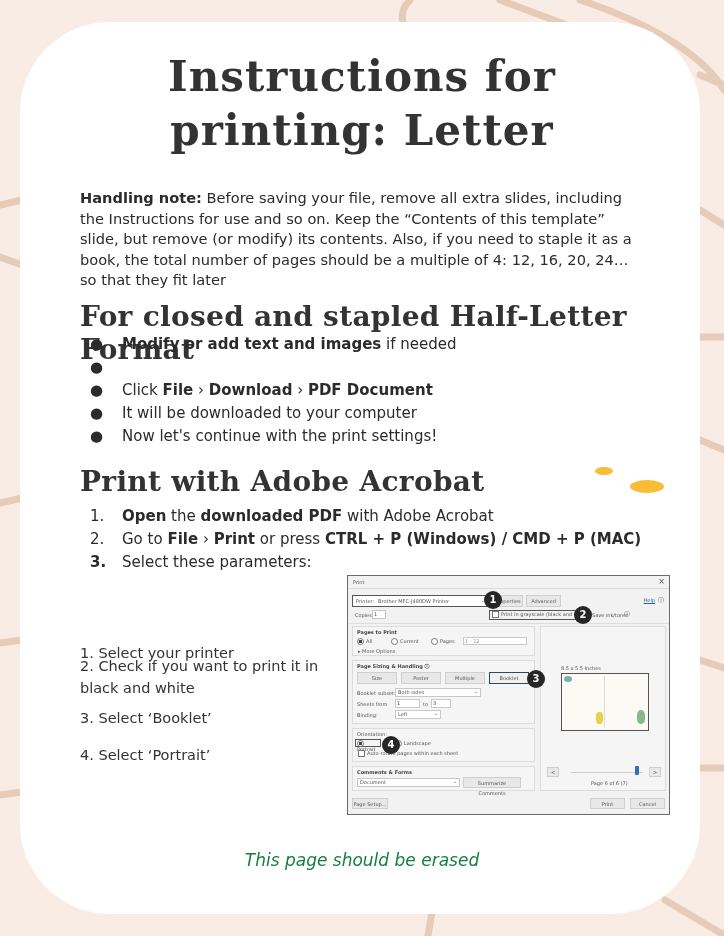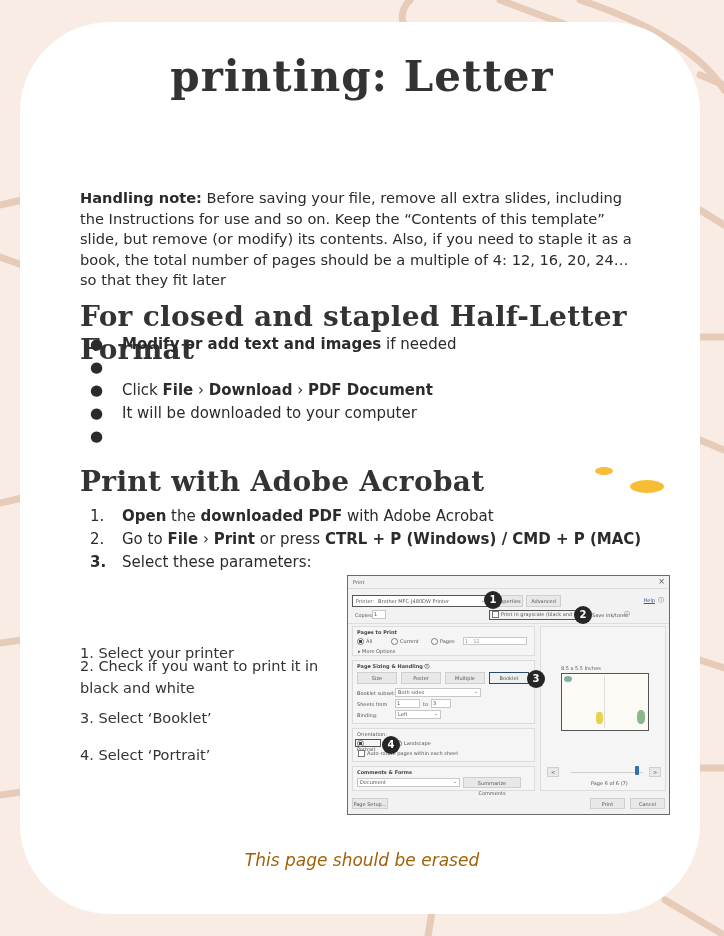--- a/index.html
+++ b/index.html
@@ -31,21 +31,21 @@
     }
     .list { position: absolute; left: 90px; z-index: 2; margin: 0; padding: 0; list-style: none; font-size: 15px; }
     .list li { position: relative; padding-left: 32px; height: 23px; line-height: 23px; white-space: nowrap; }
     .list li .marker { position: absolute; left: 0; top: 0; }
     .list b { font-weight: bold; }
     .dot { position: absolute; background: #f7bd34; border-radius: 50%; z-index: 2; }
     .steps { position: absolute; left: 80px; top: 612px; z-index: 2; font-size: 14.5px; color: #333; line-height: 22px; }
     .steps div { position: absolute; left: 0; width: 260px; }
     .erase {
       position: absolute; left: 0; right: 0; top: 850px; text-align: center; z-index: 2;
-      font-style: italic; font-size: 17px; color: #a16207;
+      font-style: italic; font-size: 17px; color: #15803d;
     }
     
     .dlg {
       position: absolute; left: 347px; top: 575px; width: 323px; height: 240px; z-index: 3;
       background: #f2f2f2; border: 1.5px solid #6a6a6a; font-size: 5px; color: #555;
       box-sizing: border-box;
     }
     .dlg .abs { position: absolute; }
     .dlg .box { background: #fff; border: 1px solid #c8c8c8; box-sizing: border-box; }
     .dlg .btn { background: #e8e8e8; border: 1px solid #cfcfcf; box-sizing: border-box; text-align: center; line-height: 11px; }
@@ -78,33 +78,34 @@
     <path d="M700 660 L724 668"></path>
     <path d="M700 768 L724 768"></path>
     <path d="M665 900 L724 935"></path>
     <path d="M432 912 L428 936"></path>
   </g>
 </svg>
 
 <div class="card"></div>
 
 <div class="title">
+  <div>Instructions for</div>
   <div>printing: Letter</div>
 </div>
 
 <div class="note"><b>Handling note:</b><span> Before saving your file, remove all extra slides, including the Instructions for use and so on. Keep the “Contents of this template” slide, but remove (or modify) its contents. Also, if you need to staple it as a book, the total number of pages should be a multiple of 4: 12, 16, 20, 24… so that they fit later</span></div>
 
 <div class="h2" style="top:300px;">For closed and stapled Half-Letter Format</div>
 
 <ul class="list" style="top:333px;">
   <li><span class="marker">●</span><b>Modify or add text and images</b><span> if needed</span></li>
   <li><span class="marker">●</span></li>
   <li><span class="marker">●</span><span>Click </span><b>File</b><span> › </span><b>Download</b><span> › </span><b>PDF Document</b></li>
   <li><span class="marker">●</span><span>It will be downloaded to your computer</span></li>
-  <li><span class="marker">●</span></li>
+  <li><span class="marker">●</span><span>Now let's continue with the print settings!</span></li>
 </ul>
 
 <div class="h2" style="top:465px;">Print with Adobe Acrobat</div>
 <div class="dot" style="left:595px; top:467px; width:18px; height:8px;"></div>
 <div class="dot" style="left:630px; top:480px; width:34px; height:13px;"></div>
 
 <ul class="list" style="top:505px;">
   <li><span class="marker">1.</span><b>Open</b><span> the </span><b>downloaded PDF</b><span> with Adobe Acrobat</span></li>
   <li><span class="marker">2.</span><span>Go to </span><b>File</b><span> › </span><b>Print</b><span> or press </span><b>CTRL + P (Windows) / CMD + P (MAC)</b></li>
   <li><span class="marker" style="font-weight:bold;">3.</span><span>Select these parameters:</span></li>

